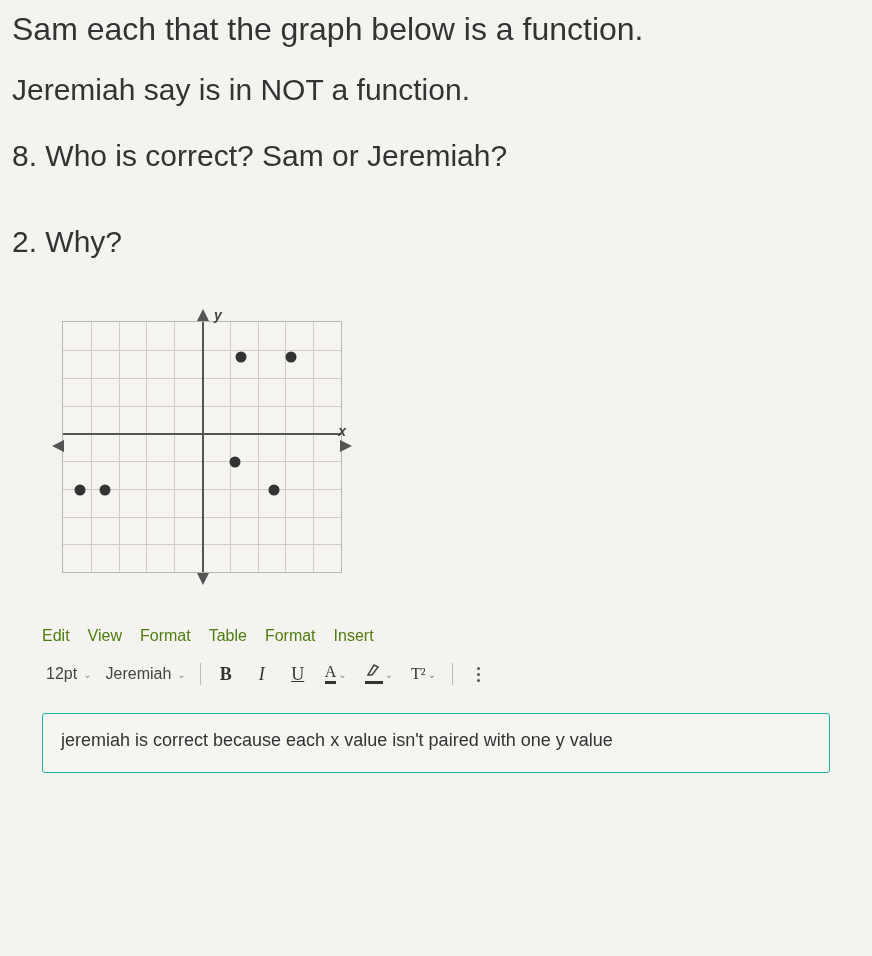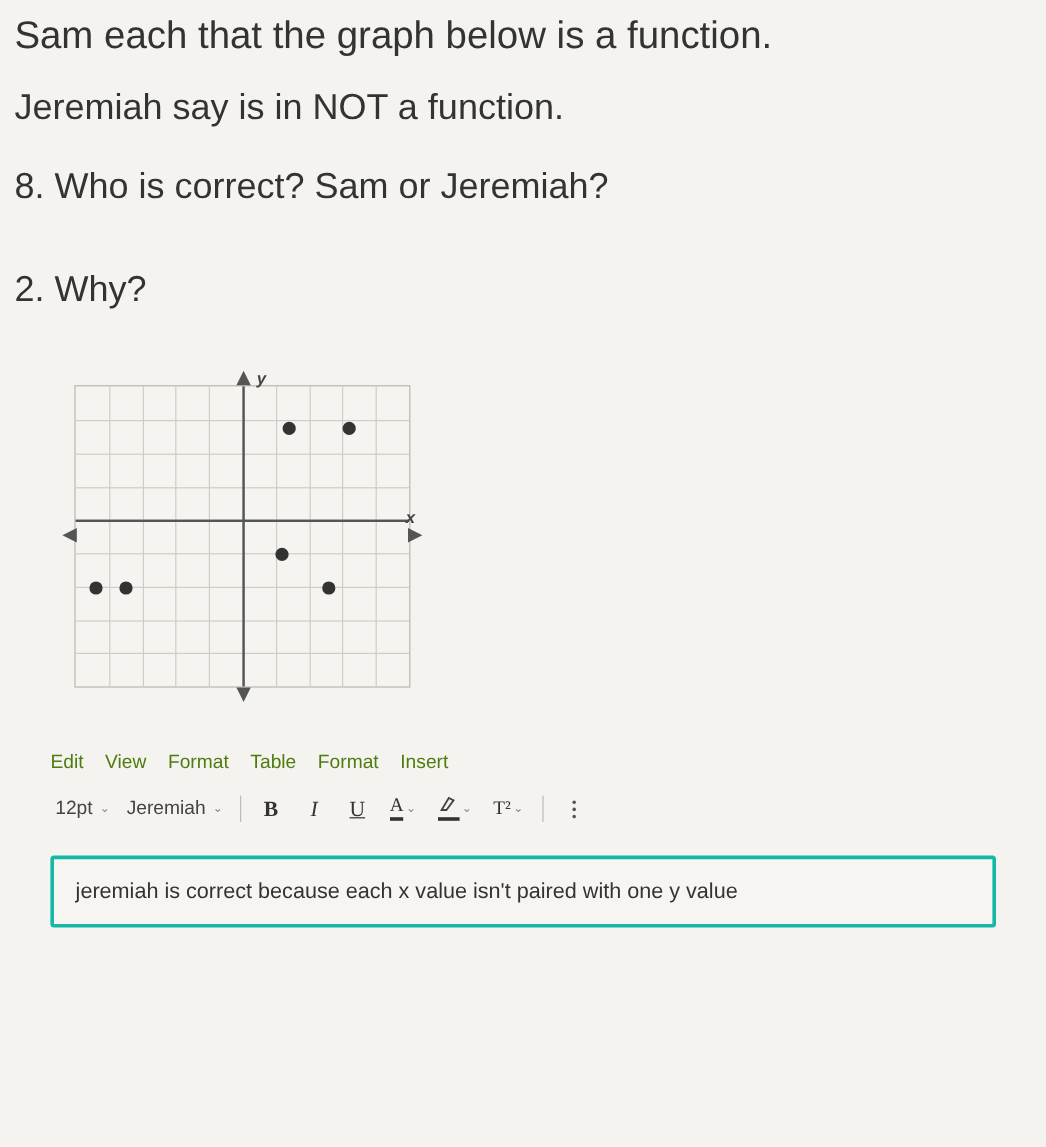--- a/index.html
+++ b/index.html
@@ -195,21 +195,21 @@
       gap: 3px;
       padding: 4px;
     }
     .more-dots i {
       width: 3px;
       height: 3px;
       background: #555;
       border-radius: 50%;
     }
     .answer-box {
-      border: 3px solid #14b8a6;
+      border: 1px solid #14b8a6;
       border-radius: 3px;
       background: rgba(255,255,255,0.2);
       padding: 16px 18px;
       min-height: 60px;
       margin-top: 24px;
     }
     .answer-text {
       font-size: 18px;
       color: #333;
     }

